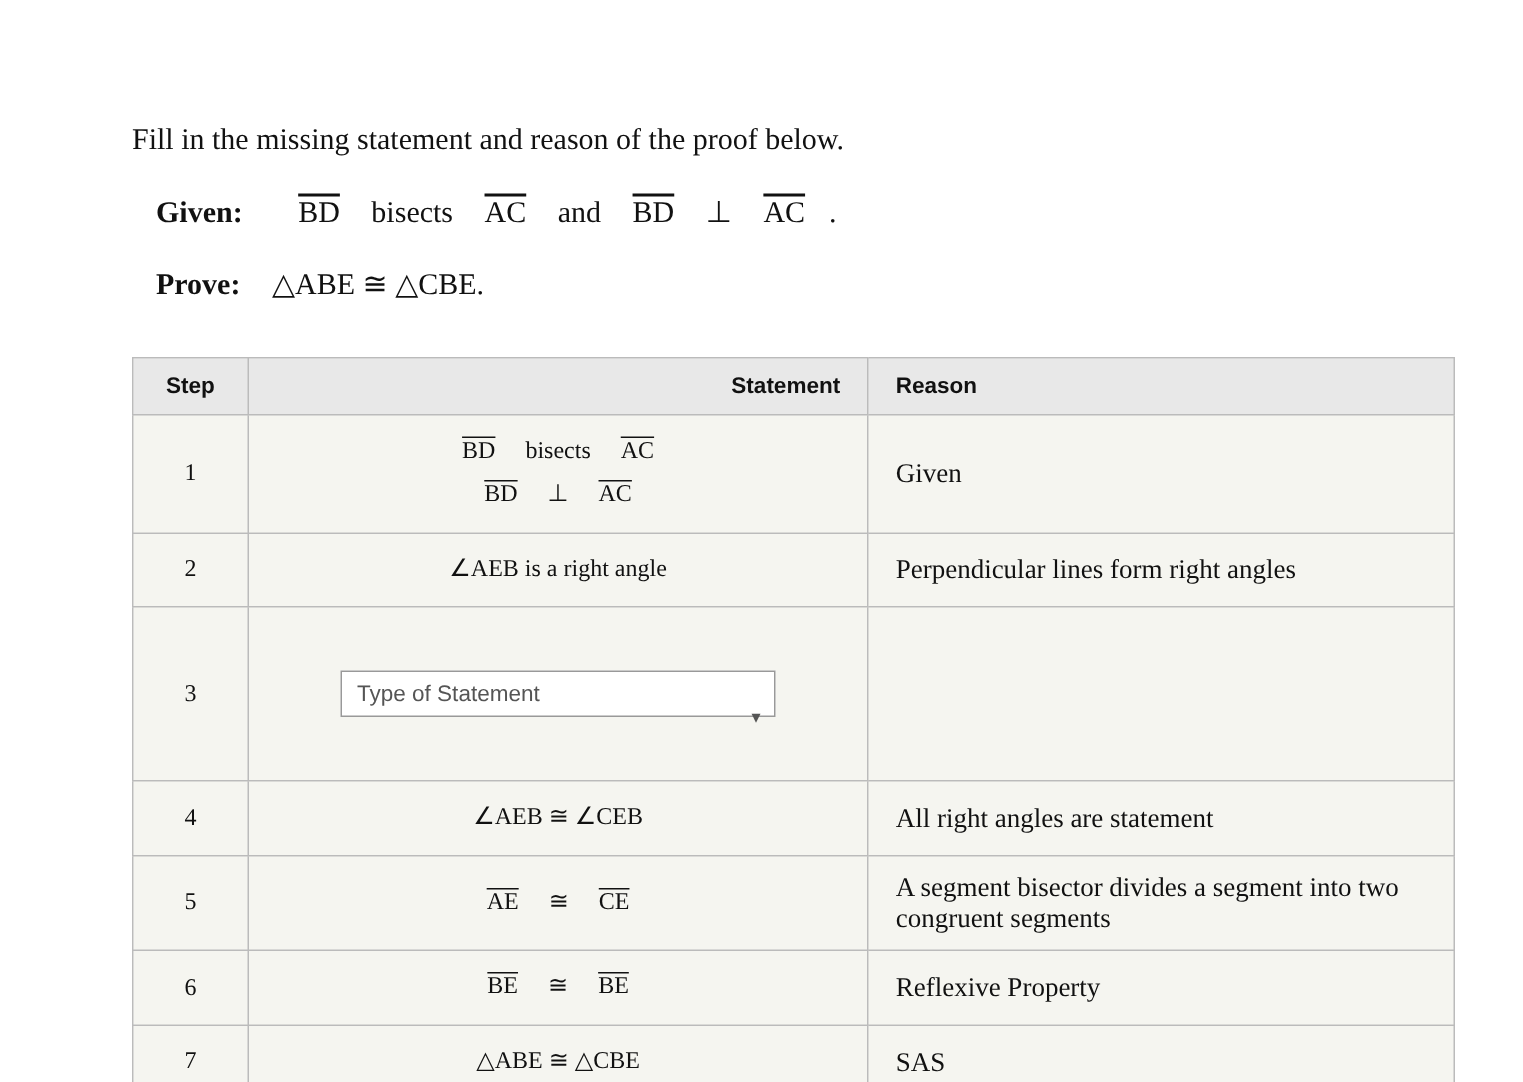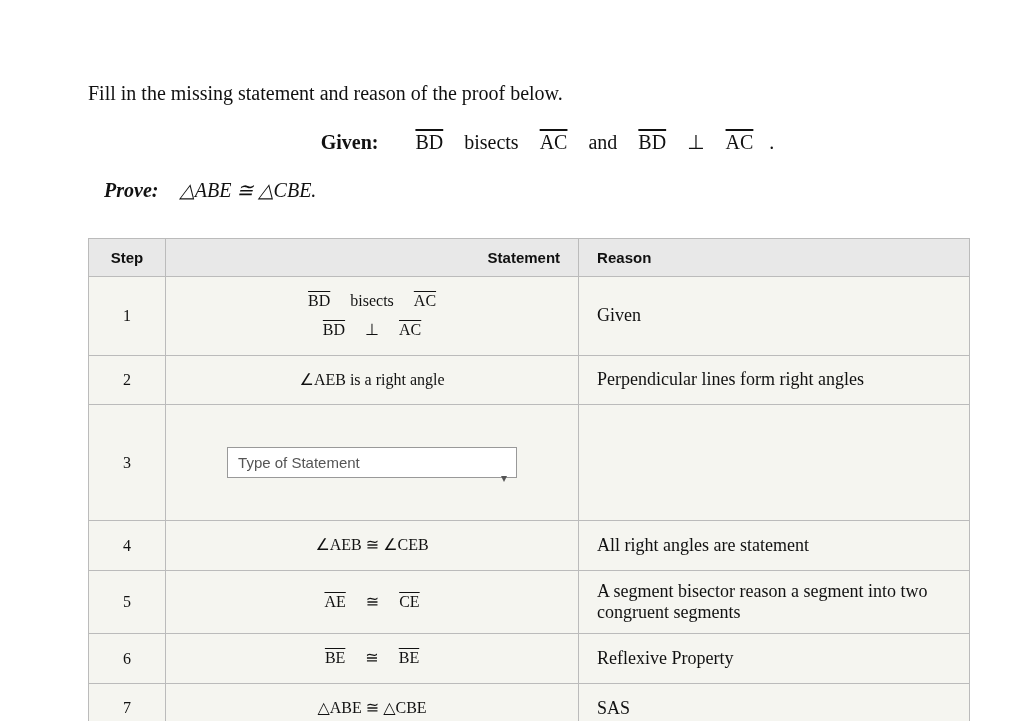--- a/index.html
+++ b/index.html
@@ -14,27 +14,25 @@
     }
     .intro-text {
       font-size: 20px;
       margin-bottom: 18px;
       line-height: 1.5;
     }
     .given-text {
       font-size: 20px;
       margin-bottom: 10px;
       line-height: 1.6;
-      text-align: center;
     }
     .prove-text {
       font-size: 20px;
       margin-bottom: 32px;
       line-height: 1.6;
-      font-style: italic;
     }
     .overline {
       text-decoration: overline;
     }
     .proof-table {
       border-collapse: collapse;
       width: 882px;
       font-size: 16px;
     }
     .proof-table th, .proof-table td {
@@ -161,21 +159,21 @@
         ∠AEB ≅ ∠CEB
       </td>
       <td class="col-reason reason-cell">All right angles are statement</td>
     </tr>
 
     <tr>
       <td class="col-step">5</td>
       <td class="col-statement statement-cell">
         <span class="overline">AE</span> ≅ <span class="overline">CE</span>
       </td>
-      <td class="col-reason reason-cell">A segment bisector reason a segment into two congruent segments</td>
+      <td class="col-reason reason-cell">A segment bisector divides a segment into two congruent segments</td>
     </tr>
 
     <tr>
       <td class="col-step">6</td>
       <td class="col-statement statement-cell">
         <span class="overline">BE</span> ≅ <span class="overline">BE</span>
       </td>
       <td class="col-reason reason-cell">Reflexive Property</td>
     </tr>
 

